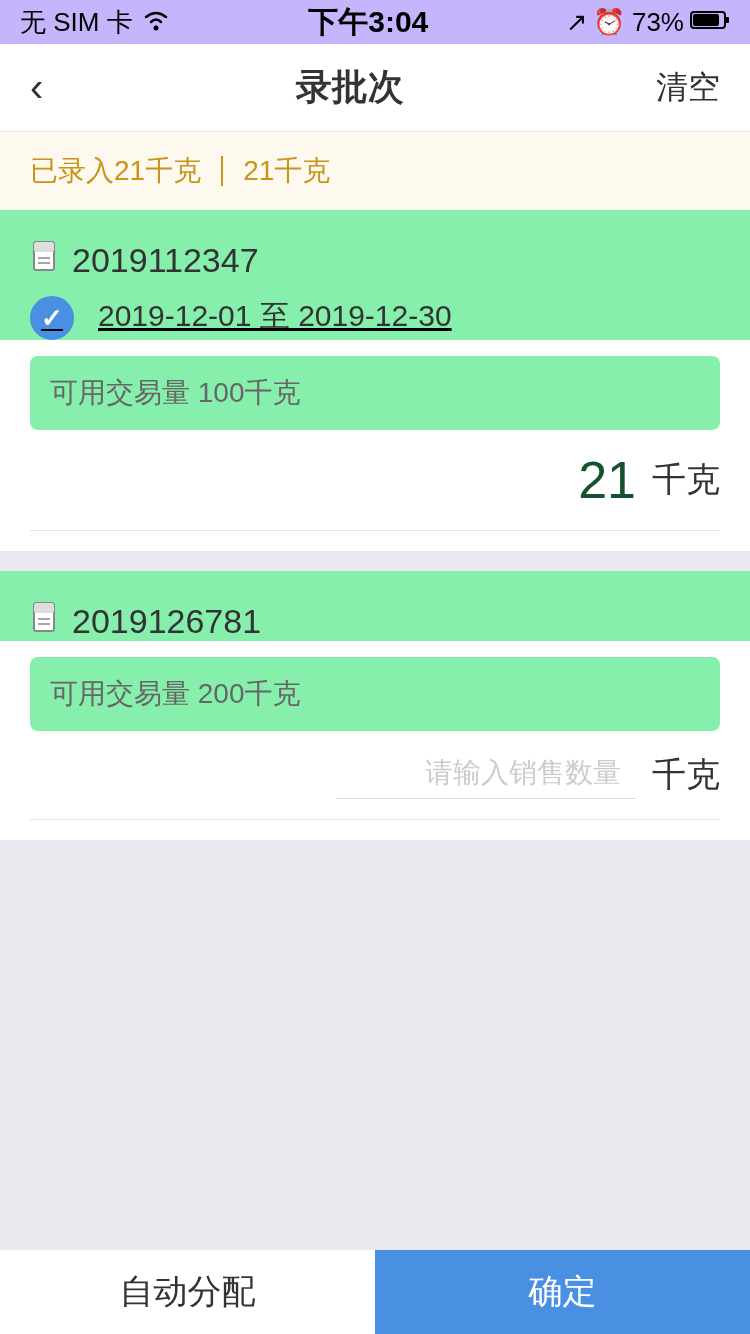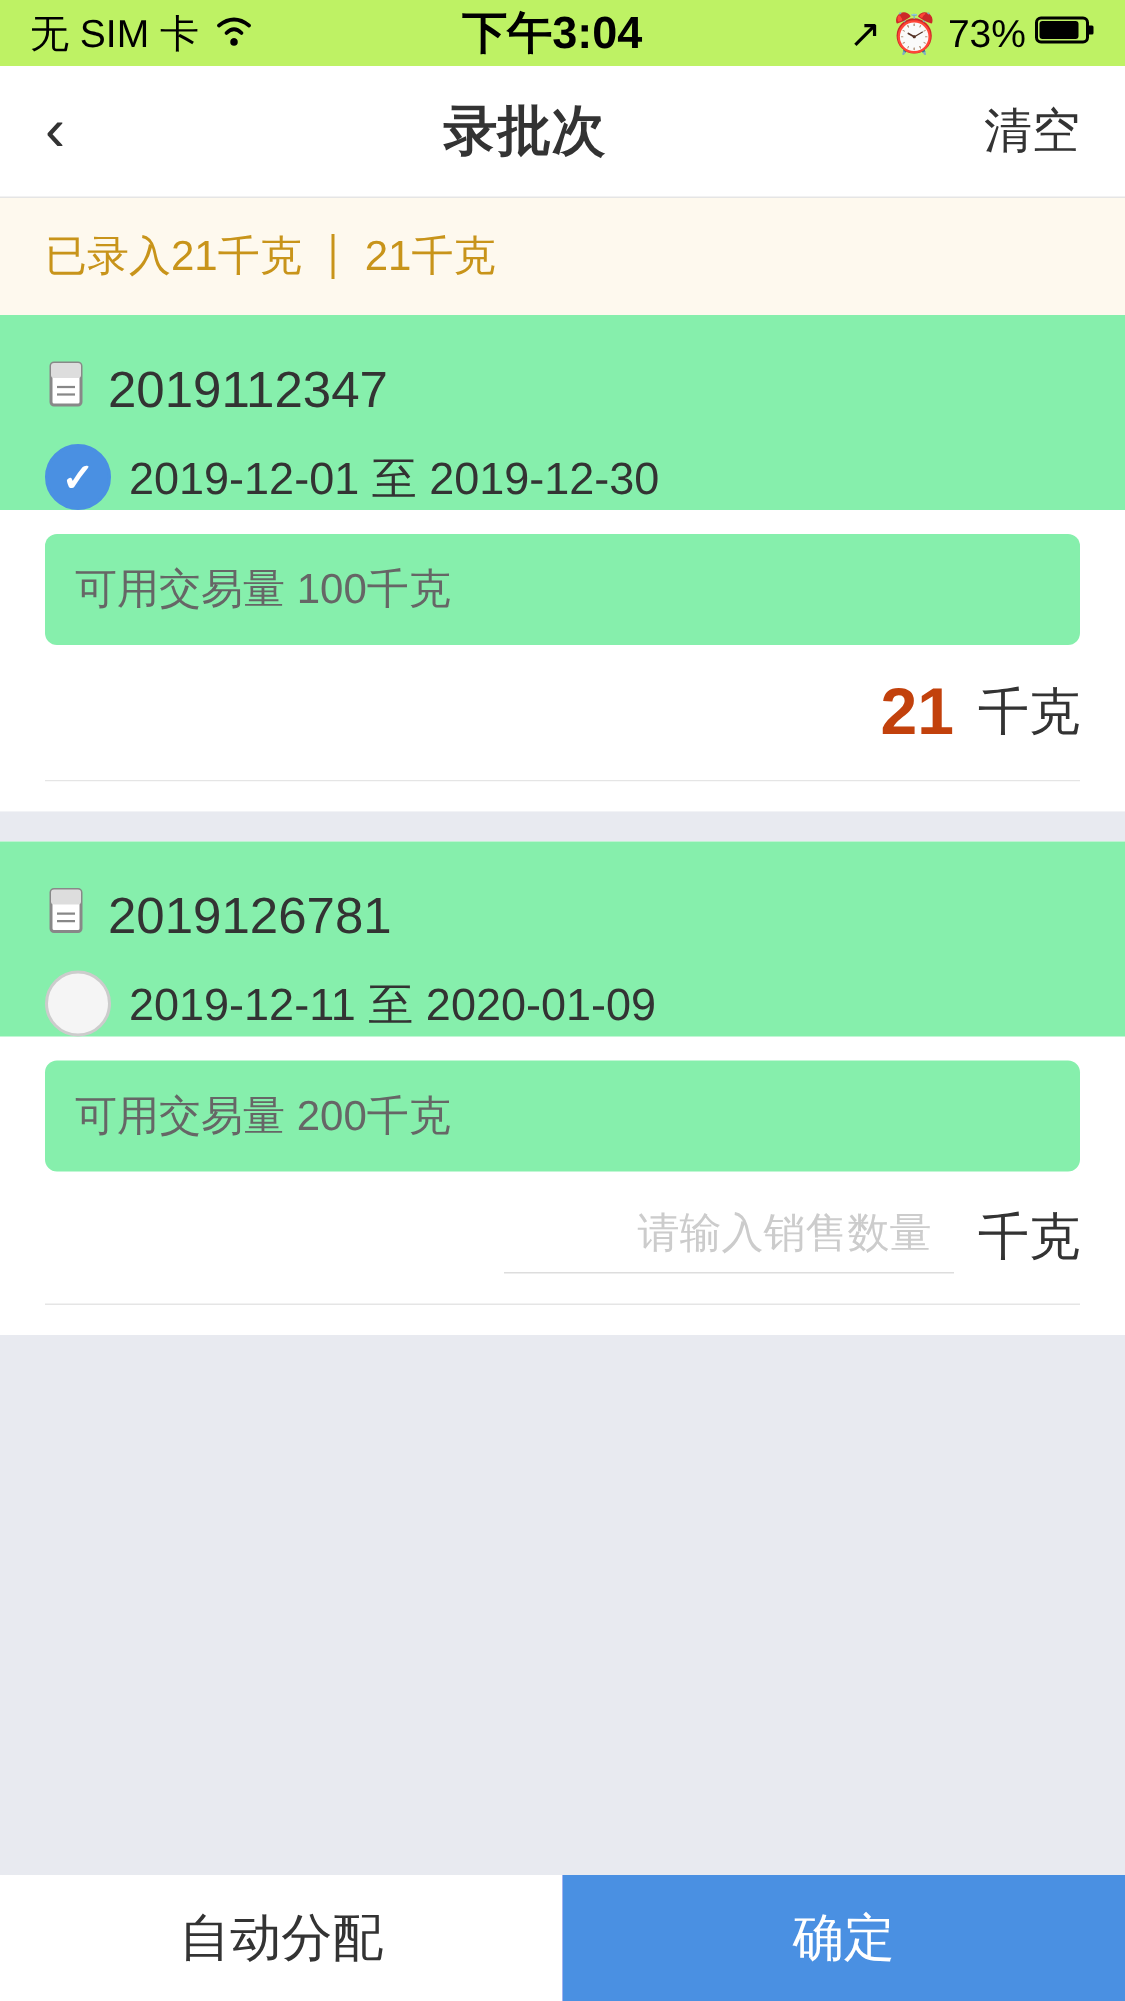--- a/index.html
+++ b/index.html
@@ -10,21 +10,21 @@
       font-family: -apple-system, "PingFang SC", "Helvetica Neue", sans-serif;
       background: #f0f2f7;
       position: relative;
       overflow-x: hidden;
     }
 
     
     .status-bar {
       width: 750px;
       height: 44px;
-      background: #bef264;
+      background: #c4b5fd;
       display: flex;
       align-items: center;
       justify-content: space-between;
       padding: 0 20px;
       font-size: 28px;
     }
     .status-left {
       display: flex;
       align-items: center;
       gap: 8px;
@@ -115,23 +115,24 @@
     }
 
     .batch-id {
       font-size: 34px;
       color: #333;
       font-weight: 500;
     }
 
     .batch-date-row {
       display: flex;
-      align-items: flex-end;
-      gap: 12px;
+      align-items: flex-start;
+      gap: 24px;
       margin-bottom: 16px;
+      text-decoration: underline;
     }
 
     .batch-checkbox {
       width: 44px;
       height: 44px;
       border-radius: 50%;
       border: 2px solid #ccc;
       display: flex;
       align-items: center;
       justify-content: center;
@@ -185,23 +186,23 @@
       color: #333;
       padding-bottom: 8px;
       background: transparent;
       max-width: 300px;
     }
     .batch-input::placeholder {
       color: #ccc;
       font-size: 28px;
     }
     .batch-input-value {
-      font-size: 44px;
-      color: #c2410c;
-      font-weight: 700;
+      font-size: 52px;
+      color: #14532d;
+      font-weight: 400;
     }
     .batch-unit {
       font-size: 34px;
       color: #333;
     }
 
     .divider-line {
       height: 1px;
       background: #e5e5e5;
       margin: 20px 30px 0 30px;
@@ -342,24 +343,20 @@
         <span class="batch-id-icon">
           <svg width="32" height="32" viewBox="0 0 32 32" fill="none">
             <rect x="4" y="2" width="20" height="28" rx="2" stroke="#888" stroke-width="2" fill="white"></rect>
             <rect x="4" y="2" width="20" height="10" rx="2" fill="#ddd"></rect>
             <line x1="8" y1="18" x2="20" y2="18" stroke="#888" stroke-width="1.5"></line>
             <line x1="8" y1="23" x2="20" y2="23" stroke="#888" stroke-width="1.5"></line>
           </svg>
         </span>
         <span class="batch-id">2019126781</span>
       </div>
-      <div class="batch-date-row">
-        <div class="batch-checkbox unchecked"></div>
-        <span class="batch-date">2019-12-11 至 2020-01-09</span>
-      </div>
     </div>
     <div class="batch-avail">可用交易量 200千克</div>
     <div class="batch-input-row">
       <input class="batch-input" type="number" placeholder="请输入销售数量" style="">
       <span class="batch-unit">千克</span>
     </div>
     <div class="divider-line"></div>
     <div style="height:20px; background:#fff;"></div>
   </div>
 

